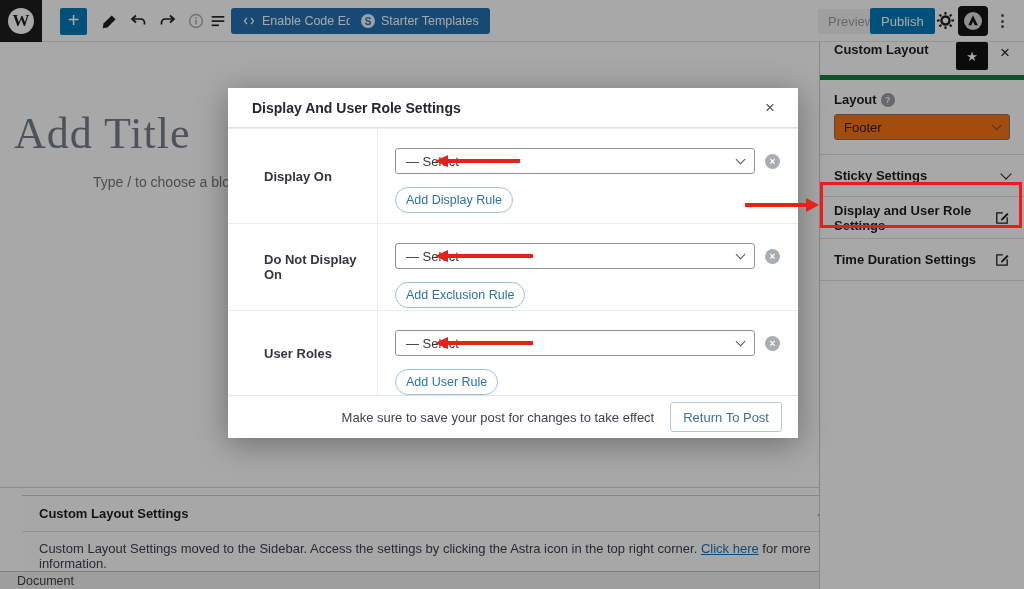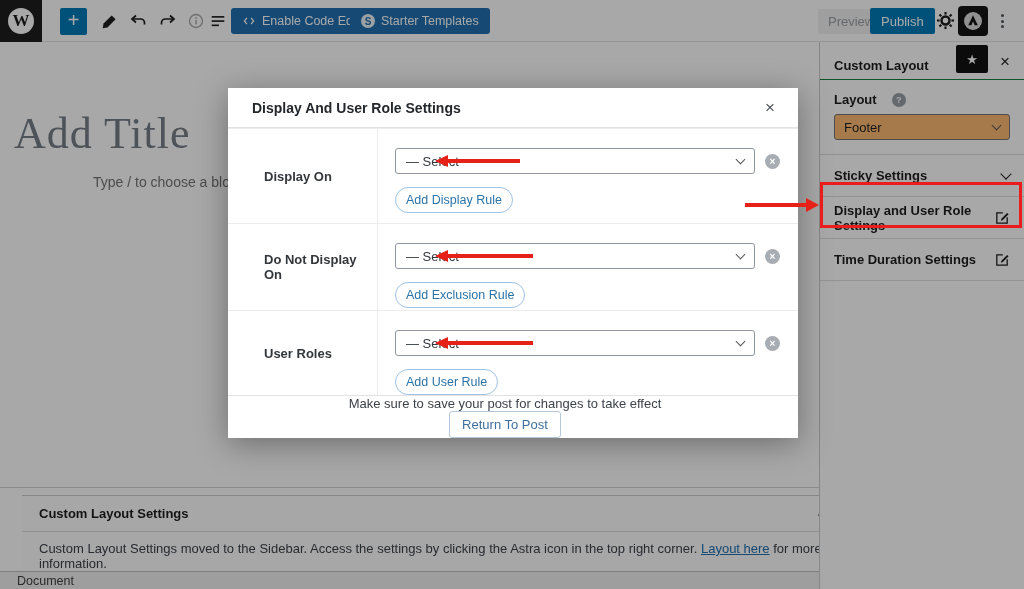--- a/index.html
+++ b/index.html
@@ -50,33 +50,33 @@
   .meta-head .tri { font-size:8px; color:#8c8f94; }
   .meta-desc { padding:9px 17px 10px 17px; font-size:13px; color:#3c434a;
                border-bottom:1px solid #dcdcde; }
   .meta-desc a { color:#2271b1; text-decoration:underline; }
   .doc-bar { position:absolute; left:0; top:571px; width:819px; height:32px; background:#f0f0f1;
              border-top:1px solid #bcc0c4; font-size:12.5px; color:#404040; padding:2px 0 0 17px; }
 
   
   .sidebar { position:absolute; left:819px; top:42px; width:205px; height:547px; background:#fff;
              border-left:1px solid #ccc; }
-  .sb-head { height:38px; border-bottom:1px solid #15803d; display:flex; align-items:flex-end;
-             padding:0 8px 6px 14px; }
+  .sb-head { height:38px; border-bottom:5px solid #15803d; display:flex; align-items:flex-start;
+             padding:0 8px 0 14px; }
   .sb-head .t { font-size:13px; font-weight:bold; color:#1e1e1e; flex:1; }
   .star-btn { width:32px; height:28px; background:#121212; border-radius:2px; color:#fff;
               font-size:13px; display:flex; align-items:center; justify-content:center; margin-right:6px; }
   .sb-close { width:22px; height:22px; font-size:17px; color:#1e1e1e; display:flex;
               align-items:center; justify-content:center; }
   .sb-layout { padding:12px 14px 14px 14px; border-bottom:1px solid #ddd; }
-  .sb-layout .lbl { display:flex; align-items:center; gap:15px; font-size:13px; font-weight:bold;
+  .sb-layout .lbl { display:flex; align-items:center; gap:4px; font-size:13px; font-weight:bold;
                     color:#1e1e1e; }
   .help-ic { width:14px; height:14px; border-radius:50%; background:#98a0a6; color:#fff;
              font-size:9px; font-weight:bold; display:flex; align-items:center; justify-content:center; }
-  .sb-select { margin-top:7px; height:26px; border:1px solid #757575; border-radius:3px; background:#fdba74;
+  .sb-select { margin-top:7px; height:26px; border:1px solid #757575; border-radius:3px; background:#f97316;
                display:flex; align-items:center; justify-content:space-between; padding:12px 9px;
                font-size:13px; color:#1e1e1e; }
   .sb-item { height:42px; border-bottom:1px solid #e0e0e0; display:flex; align-items:center;
              justify-content:space-between; padding:0 14px; }
   .sb-item .lbl { font-size:13px; font-weight:bold; color:#1e1e1e; }
   .chev { width:8px; height:8px; border-right:1.6px solid #1e1e1e; border-bottom:1.6px solid #1e1e1e;
           transform:rotate(45deg); margin-top:-4px; }
   .chev.small { width:7px; height:7px; border-color:#555; }
   .edit-ic { color:#1e1e1e; }
 
@@ -99,21 +99,21 @@
   .m-select { width:360px; height:26px; border:1px solid #8d96a0; border-radius:3px; background:#fff;
               display:flex; align-items:center; justify-content:space-between; padding:0 10px;
               font-size:13px; color:#32373c; }
   .clear-ic { width:15px; height:15px; border-radius:50%; background:#a8adb3; color:#fff;
               font-size:10px; font-weight:bold; display:flex; align-items:center; justify-content:center;
               margin-left:10px; }
   .add-btn { display:inline-flex; align-items:center; margin-top:13px; height:26px; padding:0 10px;
              border:1px solid #9ec2e6; border-radius:13px; background:#fff; color:#2c73a8;
              font-size:12.5px; }
   .m-footer { height:43px; border-top:1px solid #e2e2e2; display:flex; align-items:center;
-              justify-content:flex-end; gap:0; padding-right:16px;flex-direction:column; }
+              justify-content:flex-end; gap:16px; padding-right:16px; }
   .m-footer .note { font-size:13px; color:#3c434a; }
   .return-btn { height:30px; padding:0 12px; border:1px solid #b5c9da; border-radius:3px;
                 background:#fff; color:#3f6f9e; font-size:13px; display:flex; align-items:center; }
 
   
   .m-arrow { position:absolute; left:40px; top:50%; transform:translateY(-50%); display:flex;
              align-items:center; pointer-events:none; }
   .m-arrow .head { width:0; height:0; border-top:6px solid transparent; border-bottom:6px solid transparent;
                    border-right:13px solid #e62117; }
   .m-arrow .tail { width:72px; height:3.5px; background:#e62117; }
@@ -218,21 +218,21 @@
   <div class="block-placeholder">Type / to choose a block</div>
   <div class="canvas-split"></div>
 
   <div class="meta-panel">
     <div class="meta-head">
       <span class="t">Custom Layout Settings</span>
       <span class="tri">▲</span>
     </div>
     <div class="meta-desc">
       <span>Custom Layout Settings moved to the Sidebar. Access the settings by clicking the Astra icon in the top right corner.</span>
-      <a href="#">Layout here</a>
+      <a href="#">Click here</a>
       <span>for more information.</span>
     </div>
   </div>
   <div class="doc-bar">
     <span>Document</span>
   </div>
 
   <div class="sidebar">
     <div class="sb-head">
       <span class="t">Custom Layout</span>

